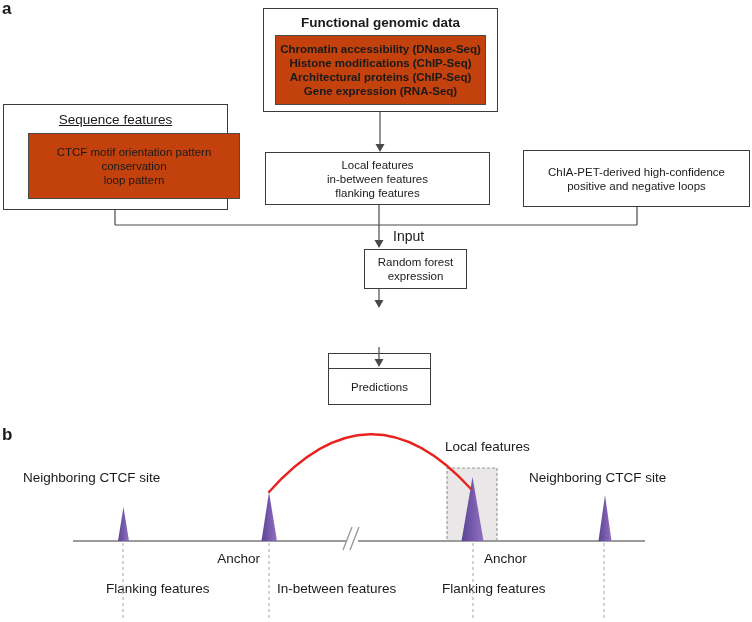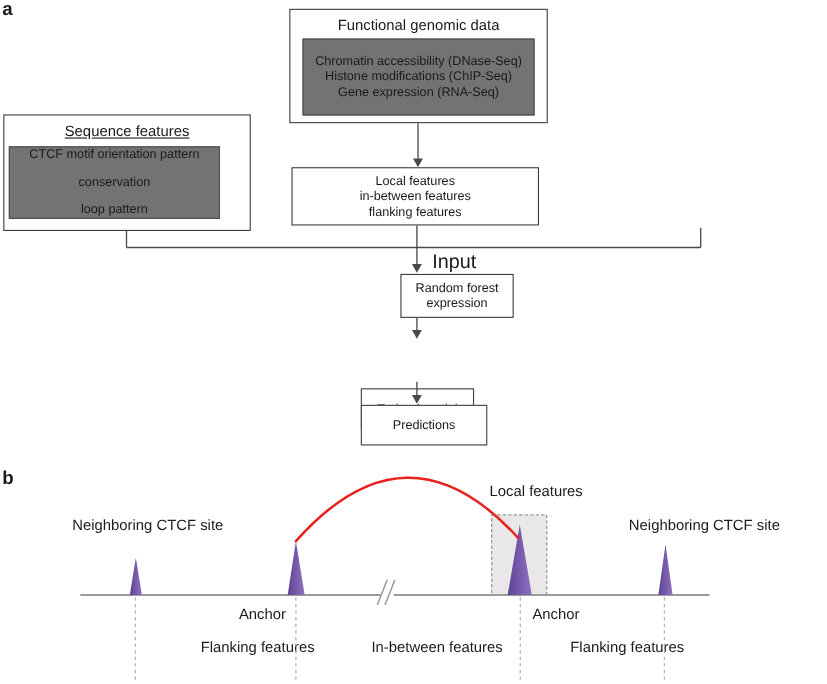--- a/index.html
+++ b/index.html
@@ -4,82 +4,87 @@
 <style>
   html,body { margin:0; padding:0; background:#ffffff; }
   .canvas {
     position:relative; width:752px; height:622px; background:#ffffff;
     font-family:"Liberation Sans", sans-serif; color:var(--text,#1a1a1a);
     overflow:hidden;
   }
   .abs { position:absolute; box-sizing:border-box; }
   .panel-label { font-size:17px; font-weight:bold; line-height:18px; }
   .obox { border:1.2px solid var(--box_border,#3c3c3c); background:#fff; }
-  .ibox { border:1px solid #4a4a4a; background:#737373; }
+  .ibox { border:1px solid #4a4a4a; background:#c2410c; }
   .box-title { font-size:13.5px; text-align:center; line-height:16px; }
   .box-lines { font-size:11.5px; line-height:14px; text-align:center; }
   .vcenter { display:flex; flex-direction:column; justify-content:center; }
   .blabel { font-size:13.5px; line-height:15px; white-space:nowrap; }
-  .tcenter { text-align:right; }
+  .tcenter { text-align:left; }
   .tright { text-align:right; }
-  .input-label { font-size:18px; }
+  .input-label { font-size:14px; }
   svg.overlay { position:absolute; left:0; top:0; pointer-events:none; }
   .connector { stroke:var(--connector,#4a4a4a); stroke-width:1.2; fill:none; }
   .arrowhead { fill:var(--connector,#2a2a2a); stroke:none; }
   .genome-line { stroke:var(--axis_gray,#9b9b9b); stroke-width:1.8; fill:none; }
   .break-slash { stroke:var(--axis_gray,#9b9b9b); stroke-width:1.4; fill:none; }
   .dash-line { stroke:var(--dash_gray,#b5b5b5); stroke-width:1.2; stroke-dasharray:3,3; fill:none; }
   .region-box { fill:var(--region_fill,#e9e7e7); stroke:var(--axis_gray,#9b9b9b); stroke-width:1.2; stroke-dasharray:3,2; }
   .loop-arc { stroke:var(--loop_red,#e8231f); stroke-width:2.3; fill:none; stroke-linecap:round; }
   .ctcf-peak { fill:url(#purpleGrad); stroke:none; }
 </style>
 </head>
 <body>
 
 <div class="canvas">
 
   <div class="abs panel-label" style="left:2px; top:0px;">a</div>
 
-  <div class="abs obox" style="left:263px; top:8px; width:235px; height:104px;">
+  <div class="abs obox" style="left:263px; top:8px; width:235px; height:104px;font-weight:bold;">
     <div class="box-title" style="margin-top:6px;">Functional genomic data</div>
     <div class="abs ibox vcenter box-lines" style="left:11px; top:26px; width:211px; height:70px;">
       <div>Chromatin accessibility (DNase-Seq)</div>
       <div>Histone modifications (ChIP-Seq)</div>
+      <div>Architectural proteins (ChIP-Seq)</div>
       <div>Gene expression (RNA-Seq)</div>
     </div>
   </div>
 
   <div class="abs obox" style="left:3px; top:104px; width:225px; height:106px;text-decoration:underline;">
     <div class="box-title" style="margin-top:7px;">Sequence features</div>
-    <div class="abs ibox vcenter box-lines" style="left:4px; top:28px; width:192px; height:66px;justify-content:space-between;">
+    <div class="abs ibox vcenter box-lines" style="left:24px; top:28px; width:212px; height:66px;">
       <div>CTCF motif orientation pattern</div>
       <div>conservation</div>
       <div>loop pattern</div>
     </div>
   </div>
 
   <div class="abs obox vcenter box-lines" style="left:265px; top:152px; width:225px; height:53px;">
     <div>Local features</div>
     <div>in-between features</div>
     <div>flanking features</div>
   </div>
 
+  <div class="abs obox vcenter box-lines" style="left:523px; top:150px; width:227px; height:57px;">
+    <div>ChIA-PET-derived high-confidence</div>
+    <div>positive and negative loops</div>
+  </div>
 
   <div class="abs input-label" style="left:393px; top:228px;">Input</div>
 
   <div class="abs obox vcenter box-lines" style="left:328px; top:249px; width:103px; height:40px;margin-left:36px;">
     <div>Random forest</div>
     <div>expression</div>
   </div>
 
   <div class="abs obox vcenter box-lines" style="left:328px; top:309px; width:103px; height:38px;margin-top:44px;">
     <div>Trained model</div>
   </div>
 
-  <div class="abs obox vcenter box-lines" style="left:328px; top:368px; width:115px; height:37px;">
+  <div class="abs obox vcenter box-lines" style="left:328px; top:368px; width:103px; height:37px;">
     <div>Predictions</div>
   </div>
 
   <div class="abs panel-label" style="left:2px; top:426px;">b</div>
 
   <div class="abs blabel tcenter" style="left:23px; top:470px; width:180px;">Neighboring CTCF site</div>
   <div class="abs blabel tcenter" style="left:529px; top:470px; width:180px;">Neighboring CTCF site</div>
   <div class="abs blabel" style="left:445px; top:439px;">Local features</div>
   <div class="abs blabel tright" style="left:160px; top:551px; width:100px;">Anchor</div>
   <div class="abs blabel" style="left:484px; top:551px;">Anchor</div>

